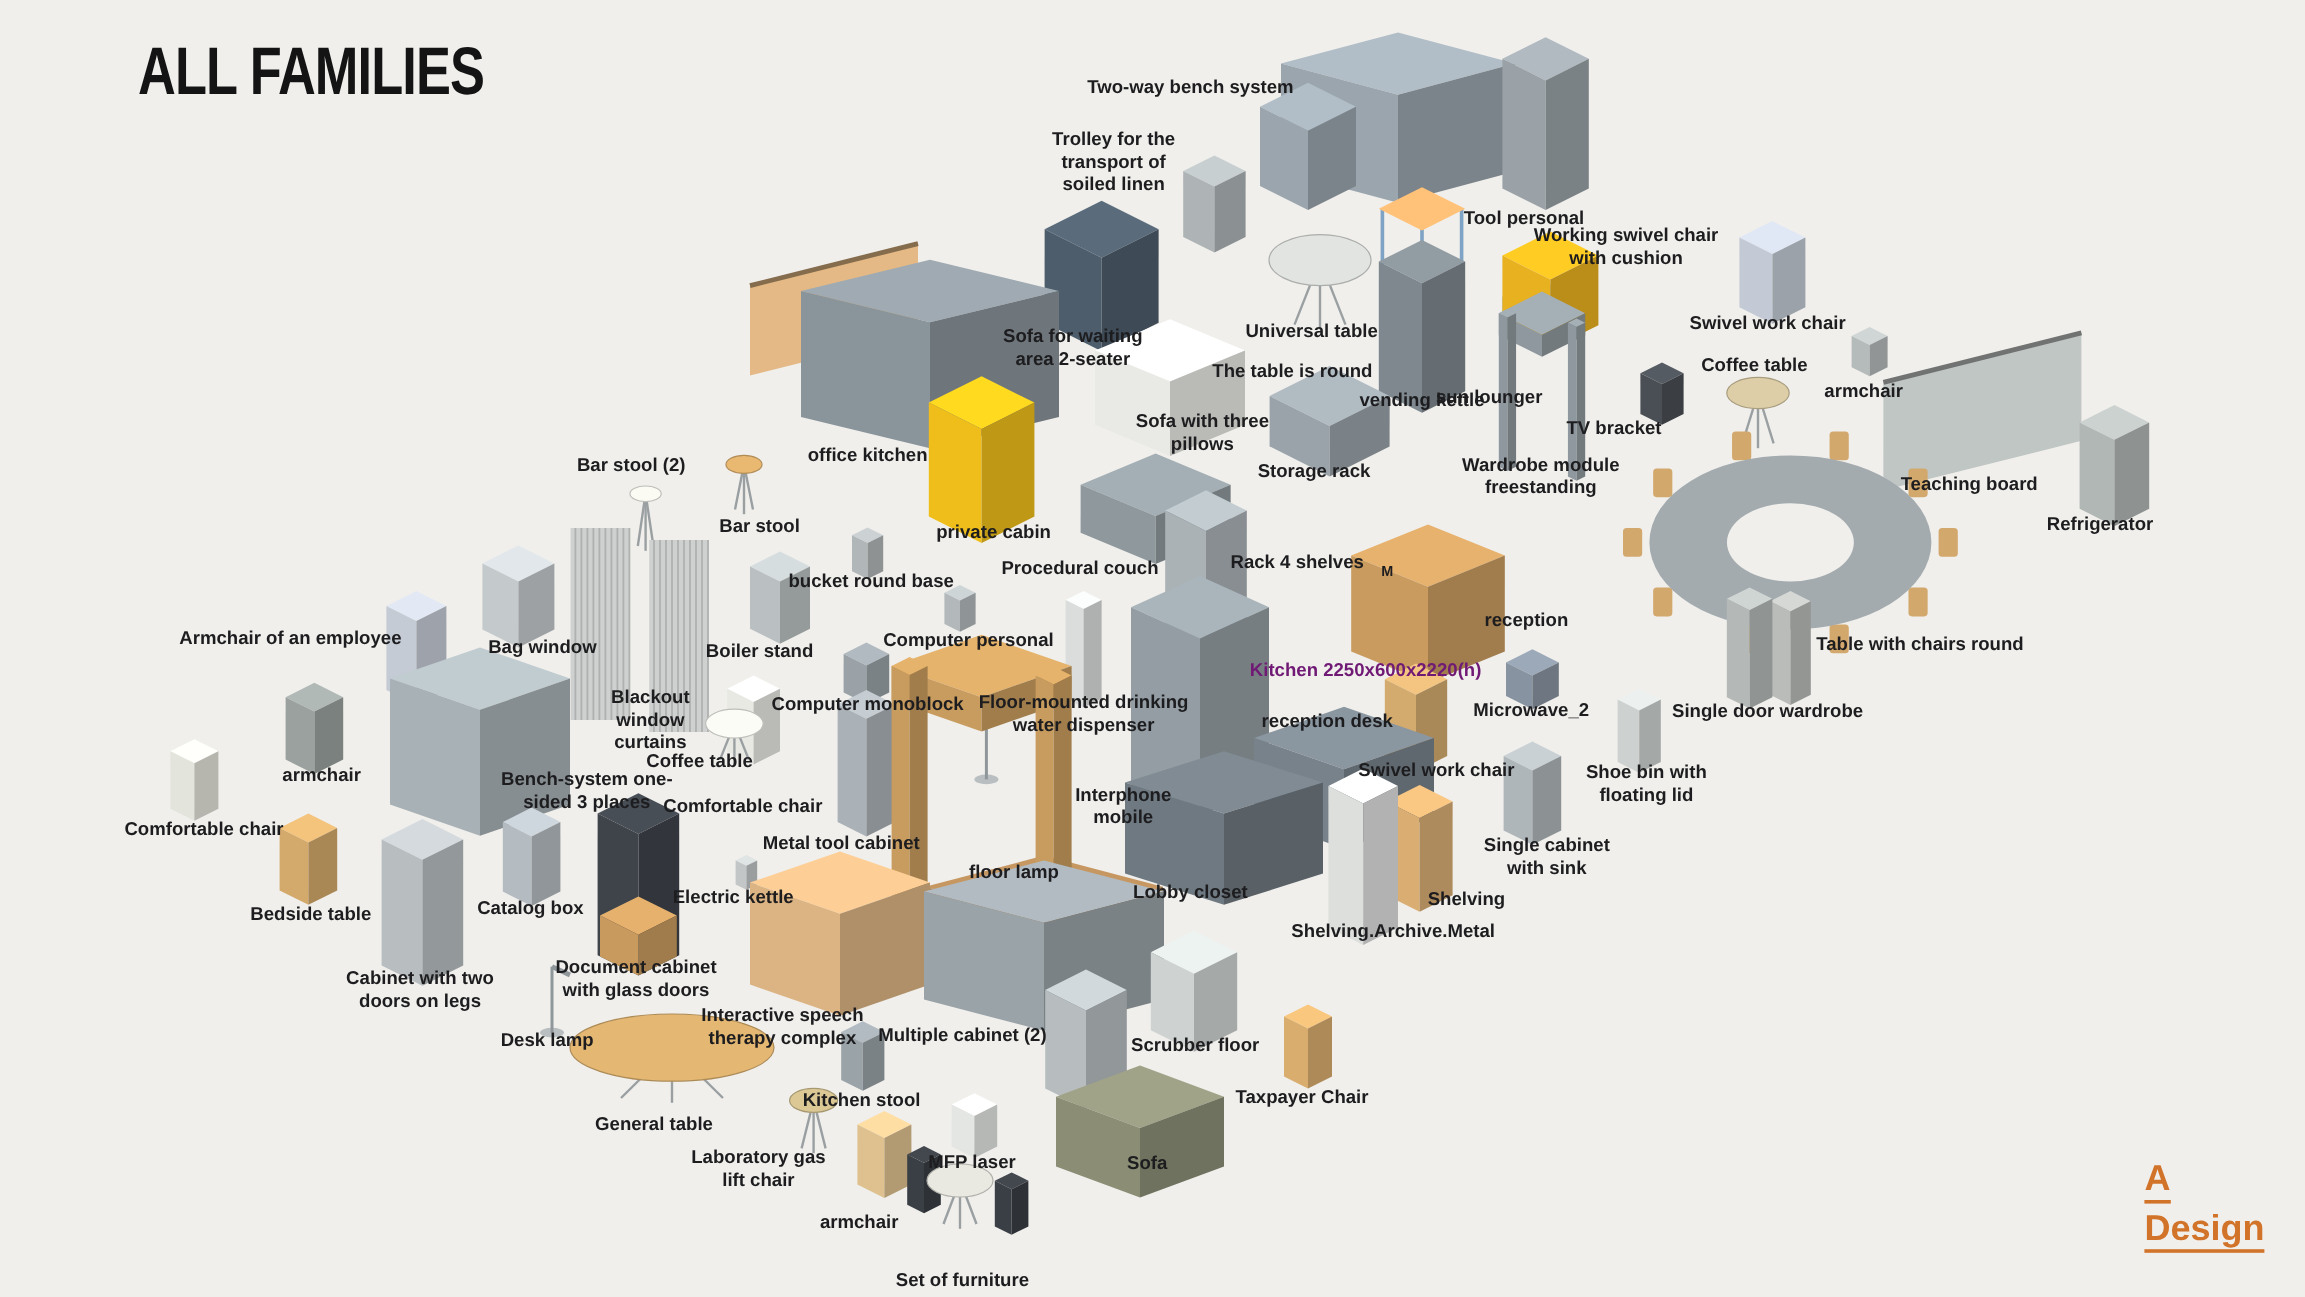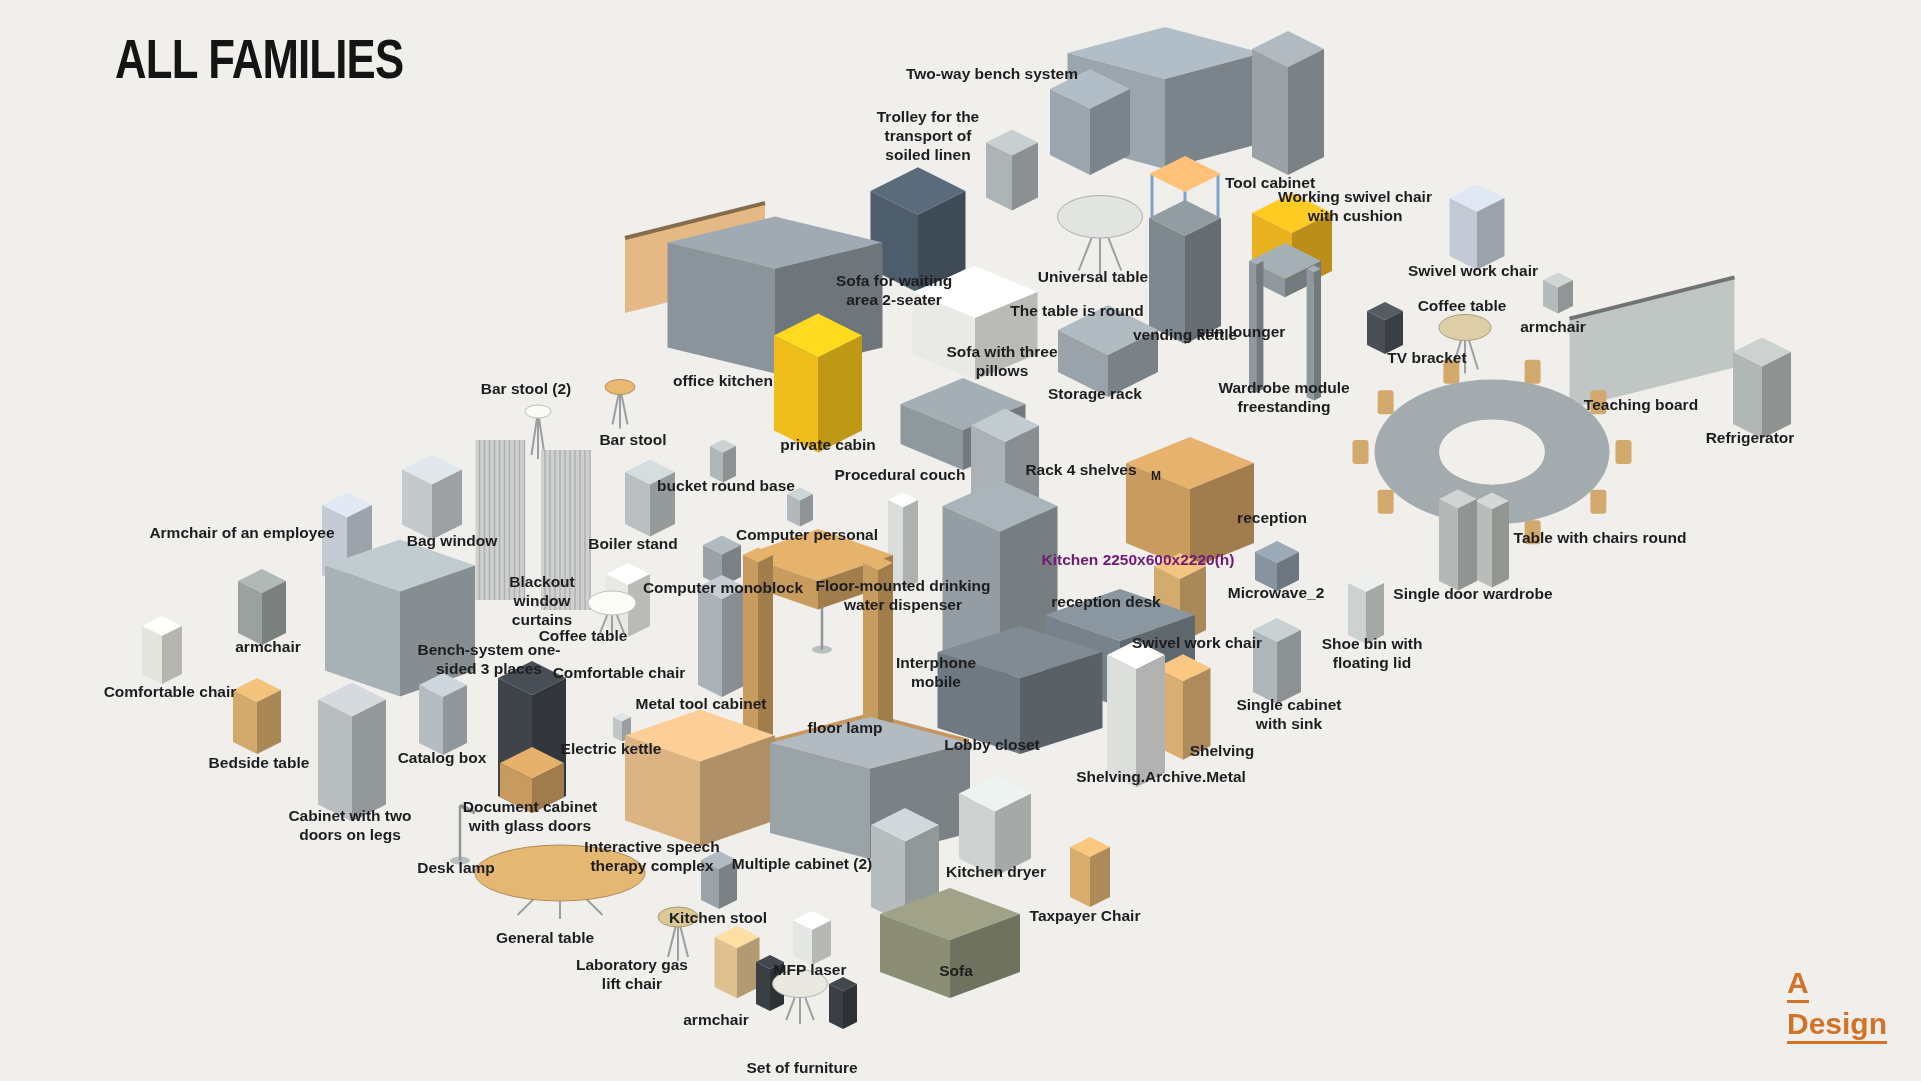--- a/index.html
+++ b/index.html
@@ -295,30 +295,30 @@
       <line x1="800" y1="983.75" x2="800" y2="1024" stroke="#9aa0a2" stroke-width="2"></line>
       <ellipse cx="800" cy="983.75" rx="27.5" ry="13.75" fill="rgb(233,233,225)" stroke="rgb(177,177,171)" stroke-width="1"></ellipse>
       <polygon points="843,977 857,984 843,991 829,984" fill="rgb(67,72,79)"></polygon>
       <polygon points="829,984 843,991 843,1029 829,1022" fill="rgb(58,63,69)"></polygon>
       <polygon points="843,991 857,984 857,1022 843,1029" fill="rgb(46,50,55)"></polygon>
     </svg>
   <h1 id="title">ALL FAMILIES</h1>
   <div id="labels">
       <div class="label" style="left: 992px; top: 74px; width: 250px; color: rgb(29, 29, 31);">Two-way bench system</div>
       <div class="label" style="left: 928px; top: 136px; width: 118px; color: rgb(29, 29, 31);">Trolley for the transport of soiled linen</div>
-      <div class="label" style="left: 1270px; top: 183px; width: 140px; color: rgb(29, 29, 31);">Tool cabinet</div>
+      <div class="label" style="left: 1270px; top: 183px; width: 140px; color: rgb(29, 29, 31);">Tool personal</div>
       <div class="label" style="left: 1355px; top: 207px; width: 185px; color: rgb(29, 29, 31);">Working swivel chair with cushion</div>
       <div class="label" style="left: 1093px; top: 277px; width: 160px; color: rgb(29, 29, 31);">Universal table</div>
       <div class="label" style="left: 1077px; top: 311px; width: 210px; color: rgb(29, 29, 31);">The table is round</div>
       <div class="label" style="left: 894px; top: 291px; width: 150px; color: rgb(29, 29, 31);">Sofa for waiting area 2-seater</div>
       <div class="label" style="left: 1002px; top: 362px; width: 112px; color: rgb(29, 29, 31);">Sofa with three pillows</div>
       <div class="label" style="left: 1241px; top: 332px; width: 130px; color: rgb(29, 29, 31);">sun lounger</div>
       <div class="label" style="left: 1185px; top: 335px; width: 175px; color: rgb(29, 29, 31);">vending kettle</div>
       <div class="label" style="left: 1473px; top: 271px; width: 190px; color: rgb(29, 29, 31);">Swivel work chair</div>
-      <div class="label" style="left: 1427px; top: 358px; width: 120px; color: rgb(29, 29, 31);">TV bracket</div>
+      <div class="label" style="left: 1345px; top: 358px; width: 120px; color: rgb(29, 29, 31);">TV bracket</div>
       <div class="label" style="left: 1462px; top: 306px; width: 130px; color: rgb(29, 29, 31);">Coffee table</div>
       <div class="label" style="left: 1553px; top: 327px; width: 100px; color: rgb(29, 29, 31);">armchair</div>
       <div class="label" style="left: 1641px; top: 405px; width: 170px; color: rgb(29, 29, 31);">Teaching board</div>
       <div class="label" style="left: 1750px; top: 438px; width: 140px; color: rgb(29, 29, 31);">Refrigerator</div>
       <div class="label" style="left: 1095px; top: 394px; width: 140px; color: rgb(29, 29, 31);">Storage rack</div>
       <div class="label" style="left: 1284px; top: 398px; width: 185px; color: rgb(29, 29, 31);">Wardrobe module freestanding</div>
       <div class="label" style="left: 723px; top: 362px; width: 150px; color: rgb(29, 29, 31); margin-top: 19px;">office kitchen</div>
       <div class="label" style="left: 828px; top: 445px; width: 140px; color: rgb(29, 29, 31);">private cabin</div>
       <div class="label" style="left: 900px; top: 475px; width: 180px; color: rgb(29, 29, 31);">Procedural couch</div>
       <div class="label" style="left: 1081px; top: 470px; width: 160px; color: rgb(29, 29, 31);">Rack 4 shelves</div>
@@ -361,20 +361,20 @@
       <div class="label" style="left: 802px; top: 864px; width: 200px; color: rgb(29, 29, 31);">Multiple cabinet (2)</div>
       <div class="label" style="left: 652px; top: 857px; width: 150px; color: rgb(29, 29, 31);">Interactive speech therapy complex</div>
       <div class="label" style="left: 456px; top: 868px; width: 110px; color: rgb(29, 29, 31);">Desk lamp</div>
       <div class="label" style="left: 545px; top: 938px; width: 150px; color: rgb(29, 29, 31);">General table</div>
       <div class="label" style="left: 632px; top: 975px; width: 120px; color: rgb(29, 29, 31);">Laboratory gas lift chair</div>
       <div class="label" style="left: 718px; top: 918px; width: 140px; color: rgb(29, 29, 31);">Kitchen stool</div>
       <div class="label" style="left: 810px; top: 970px; width: 110px; color: rgb(29, 29, 31);">MFP laser</div>
       <div class="label" style="left: 716px; top: 1020px; width: 100px; color: rgb(29, 29, 31);">armchair</div>
       <div class="label" style="left: 802px; top: 1068px; width: 160px; color: rgb(29, 29, 31);">Set of furniture</div>
       <div class="label" style="left: 956px; top: 971px; width: 80px; color: rgb(29, 29, 31);">Sofa</div>
-      <div class="label" style="left: 996px; top: 872px; width: 160px; color: rgb(29, 29, 31);">Kitchen dryer</div>
+      <div class="label" style="left: 996px; top: 872px; width: 160px; color: rgb(29, 29, 31);">Scrubber floor</div>
       <div class="label" style="left: 1085px; top: 916px; width: 160px; color: rgb(29, 29, 31);">Taxpayer Chair</div>
     </div>
   <div id="logo" style="color: rgb(210, 115, 42);">
     <span class="logo-line">A</span>
     <span class="logo-line">Design</span>
   </div>
 </div>
 
 </body></html>

